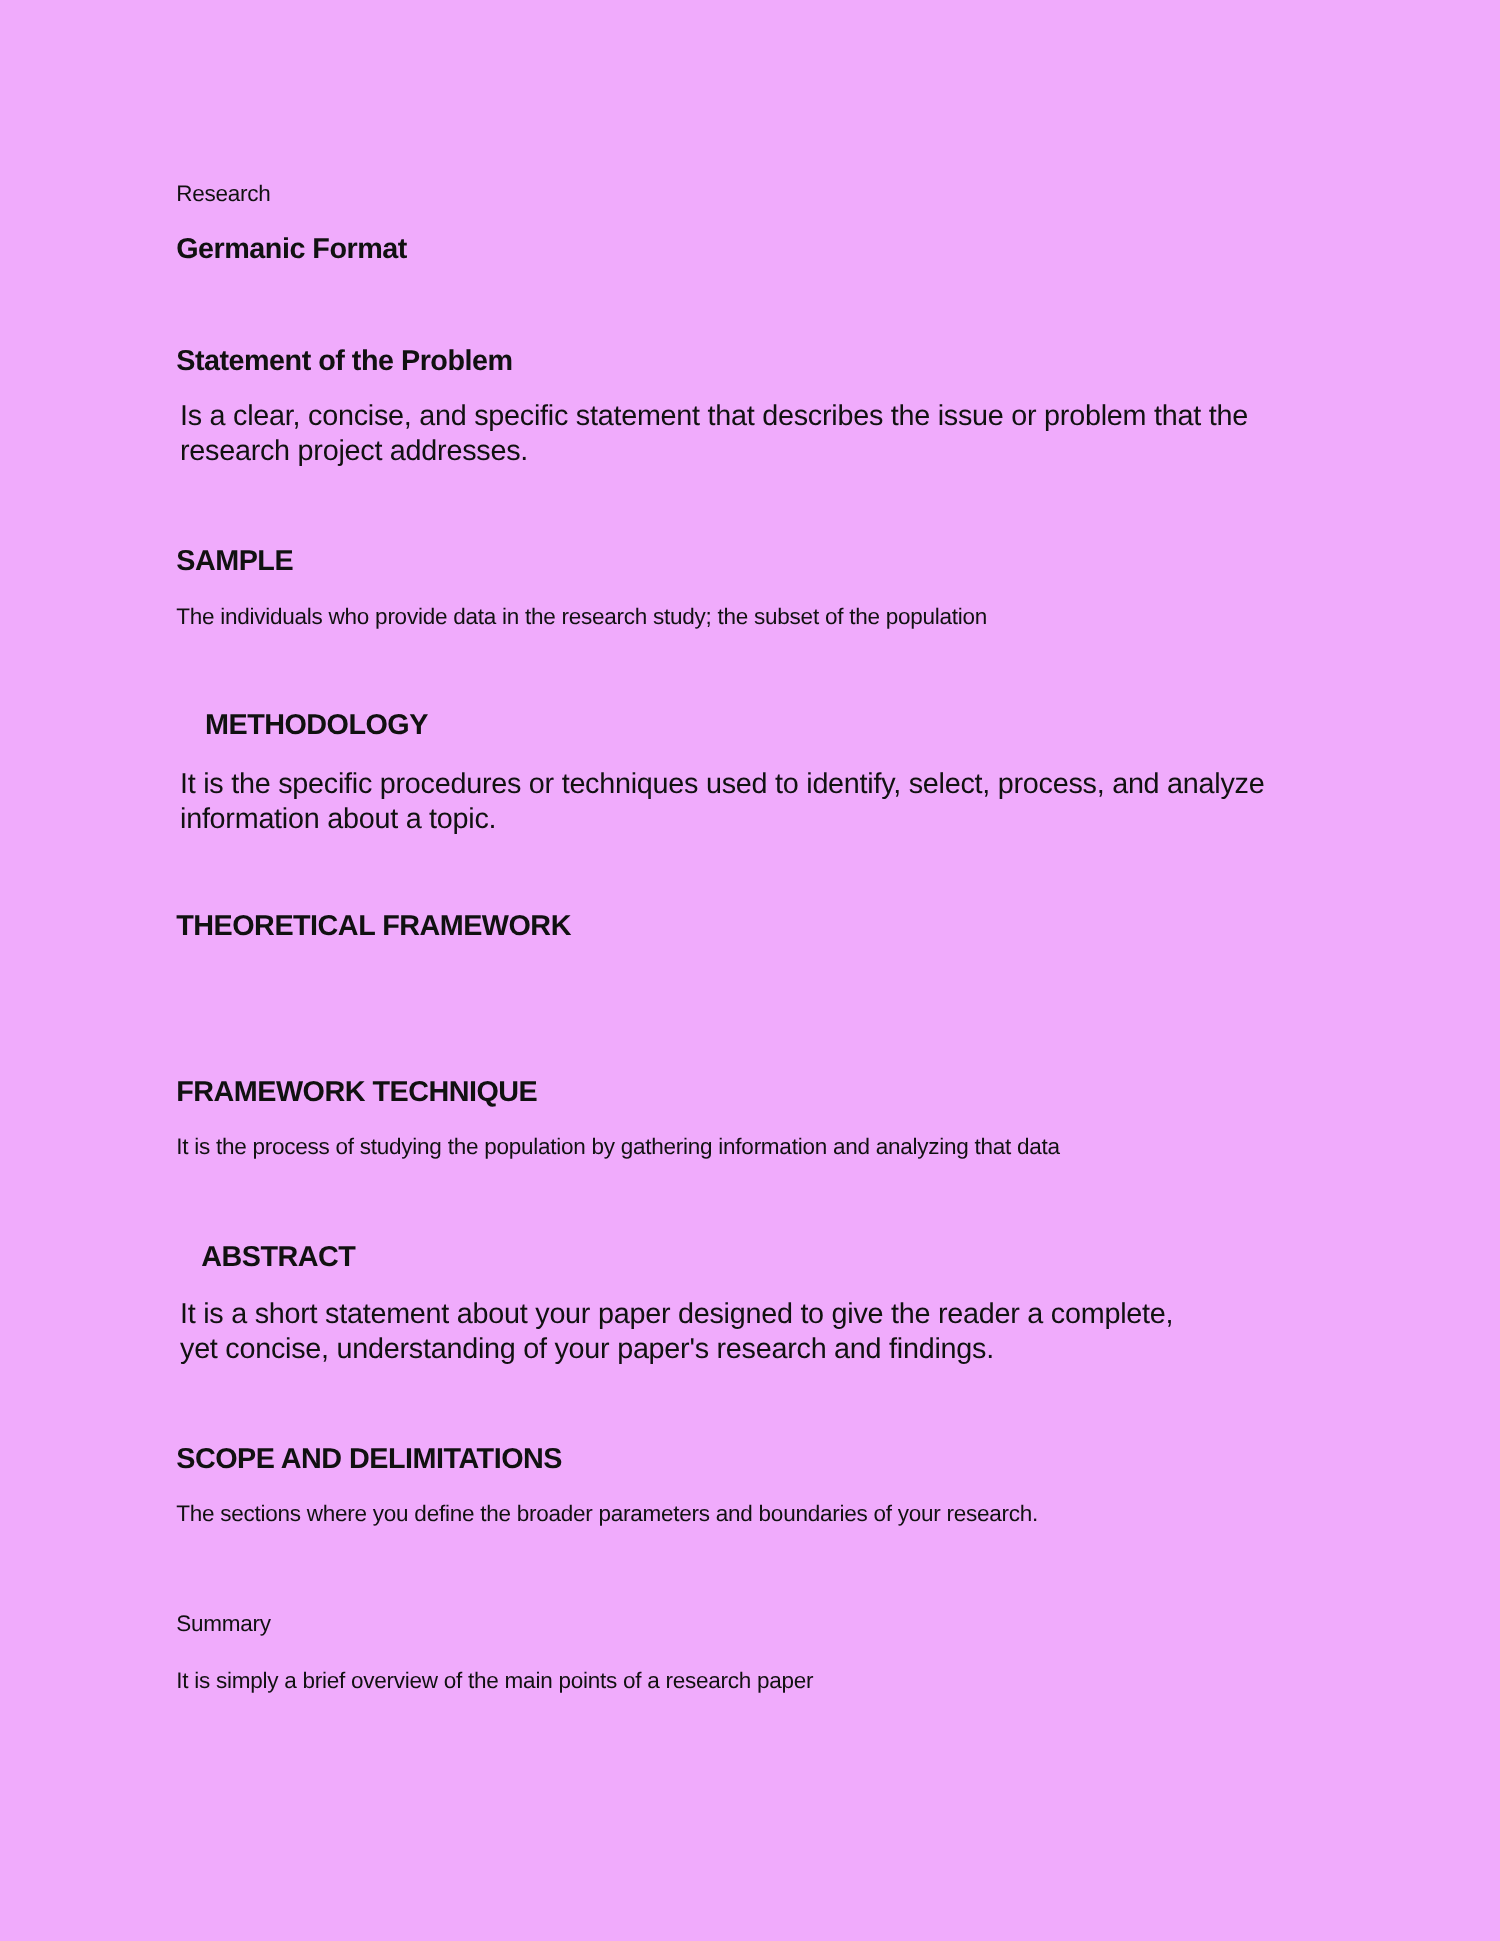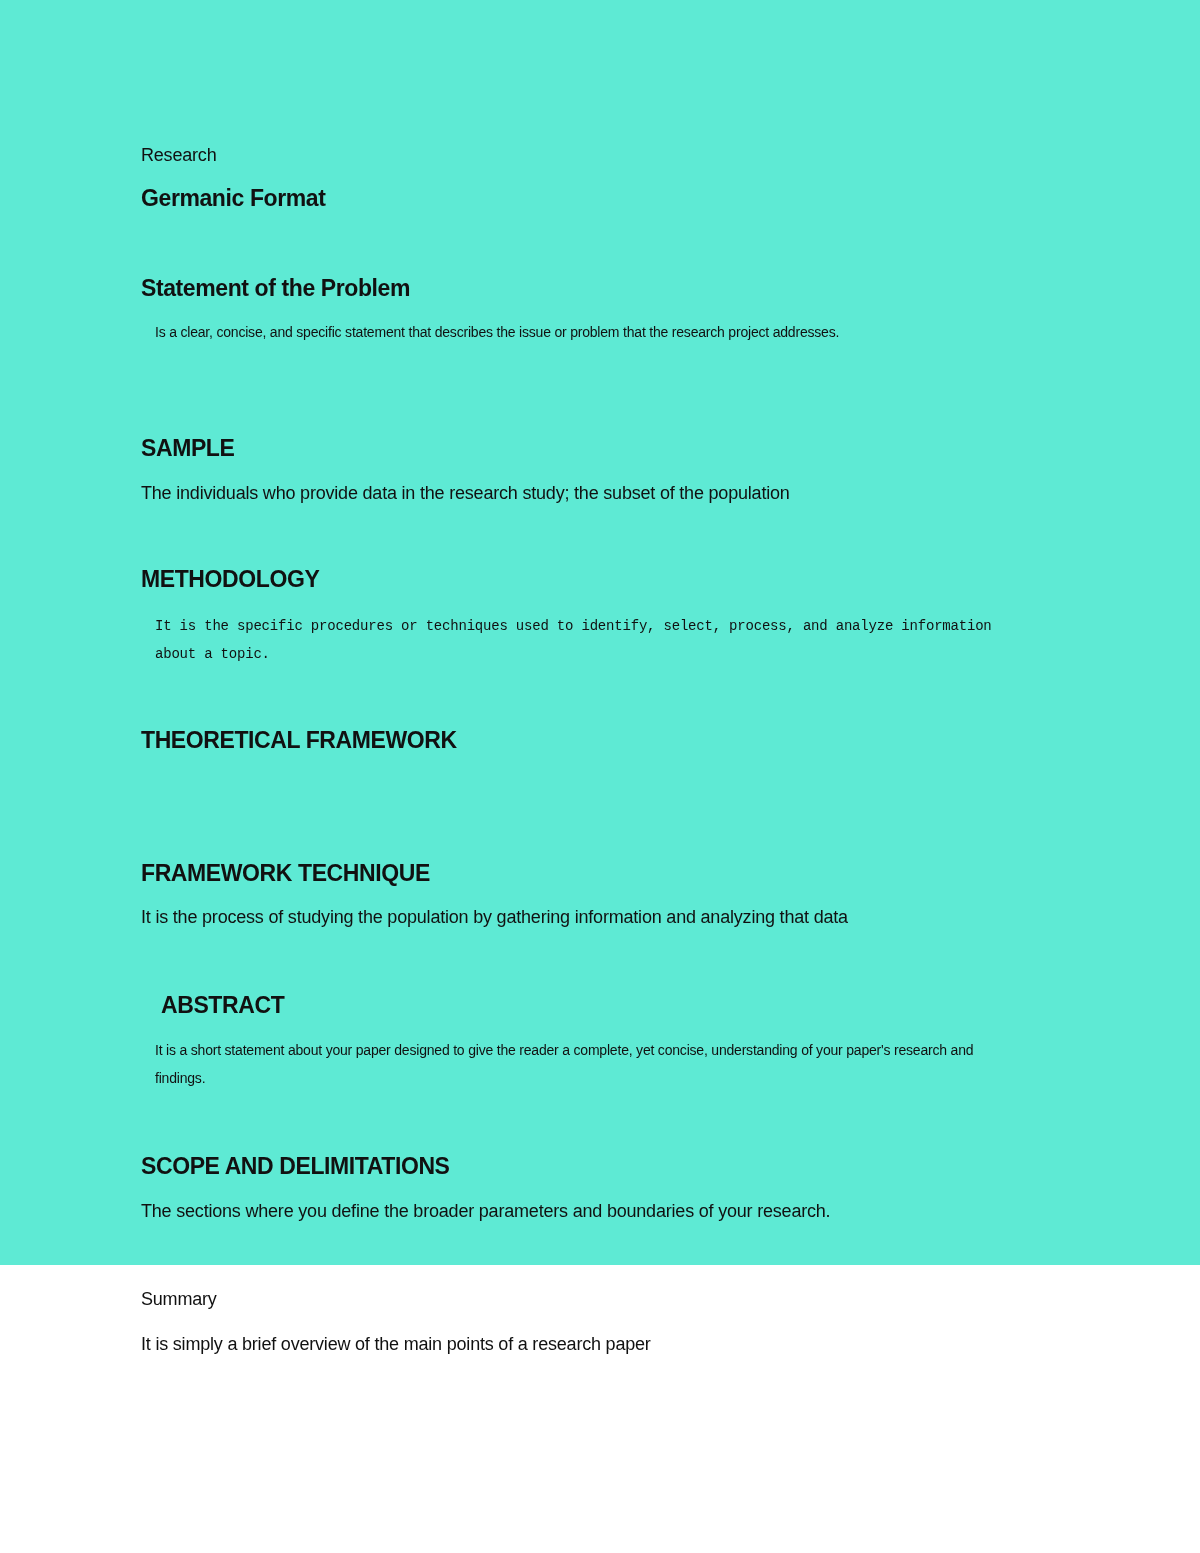--- a/index.html
+++ b/index.html
@@ -1,43 +1,43 @@
 <!DOCTYPE html>
 <html><head>
 <meta charset="utf-8">
 <style>
   html, body { margin: 0; padding: 0; background: #ffffff; }
   body {
     width: 1200px; height: 1553px; position: relative; overflow: hidden;
     font-family: "Liberation Sans", "DejaVu Sans", sans-serif;
     color: #111111;
   }
-  .page { position: absolute; left: 0; top: 0; width: 1200px; height: 1265px; background: #5eead4; }
+  .page { position: absolute; left: 0; top: 0; width: 1200px; height: 1553px; background: #f0abfc; }
   .line {
     position: absolute; left: 141px; white-space: nowrap;
     font-size: 18px; line-height: 22px; letter-spacing: -0.2px;
   }
   .bold { font-weight: bold; font-size: 23px; letter-spacing: -0.4px; }
-  .para { position: absolute; left: 155px; width: 910px; font-size: 14px; line-height: 28px; letter-spacing: -0.2px; }
+  .para { position: absolute; left: 144px; width: 910px; font-size: 23px; line-height: 28px; letter-spacing: -0.2px; }
 </style>
 </head>
 <body>
 
 <div class="page">
   <div class="line" style="top:144px;">Research</div>
   <div class="line bold" style="top:187px;">Germanic Format</div>
 
   <div class="line bold" style="top:277px;">Statement of the Problem</div>
   <div class="para" style="top:318px;">Is a clear, concise, and specific statement that describes the issue or problem that the research project addresses.</div>
 
   <div class="line bold" style="top:437px;">SAMPLE</div>
   <div class="line" style="top:482px;">The individuals who provide data in the research study; the subset of the population</div>
 
-  <div class="line bold" style="top:568px;">METHODOLOGY</div>
-  <div class="para" style="top:612px; width:880px;font-family:Liberation Mono, monospace;">It is the specific procedures or techniques used to identify, select, process, and analyze information about a topic.</div>
+  <div class="line bold" style="top:568px;margin-left:23px;">METHODOLOGY</div>
+  <div class="para" style="top:612px; width:880px;">It is the specific procedures or techniques used to identify, select, process, and analyze information about a topic.</div>
 
   <div class="line bold" style="top:729px;">THEORETICAL FRAMEWORK</div>
 
   <div class="line bold" style="top:862px;">FRAMEWORK TECHNIQUE</div>
   <div class="line" style="top:906px;">It is the process of studying the population by gathering information and analyzing that data</div>
 
   <div class="line bold" style="top:994px;margin-left:20px;">ABSTRACT</div>
   <div class="para" style="top:1036px; width:830px;">It is a short statement about your paper designed to give the reader a complete, yet concise, understanding of your paper's research and findings.</div>
 
   <div class="line bold" style="top:1155px;">SCOPE AND DELIMITATIONS</div>

